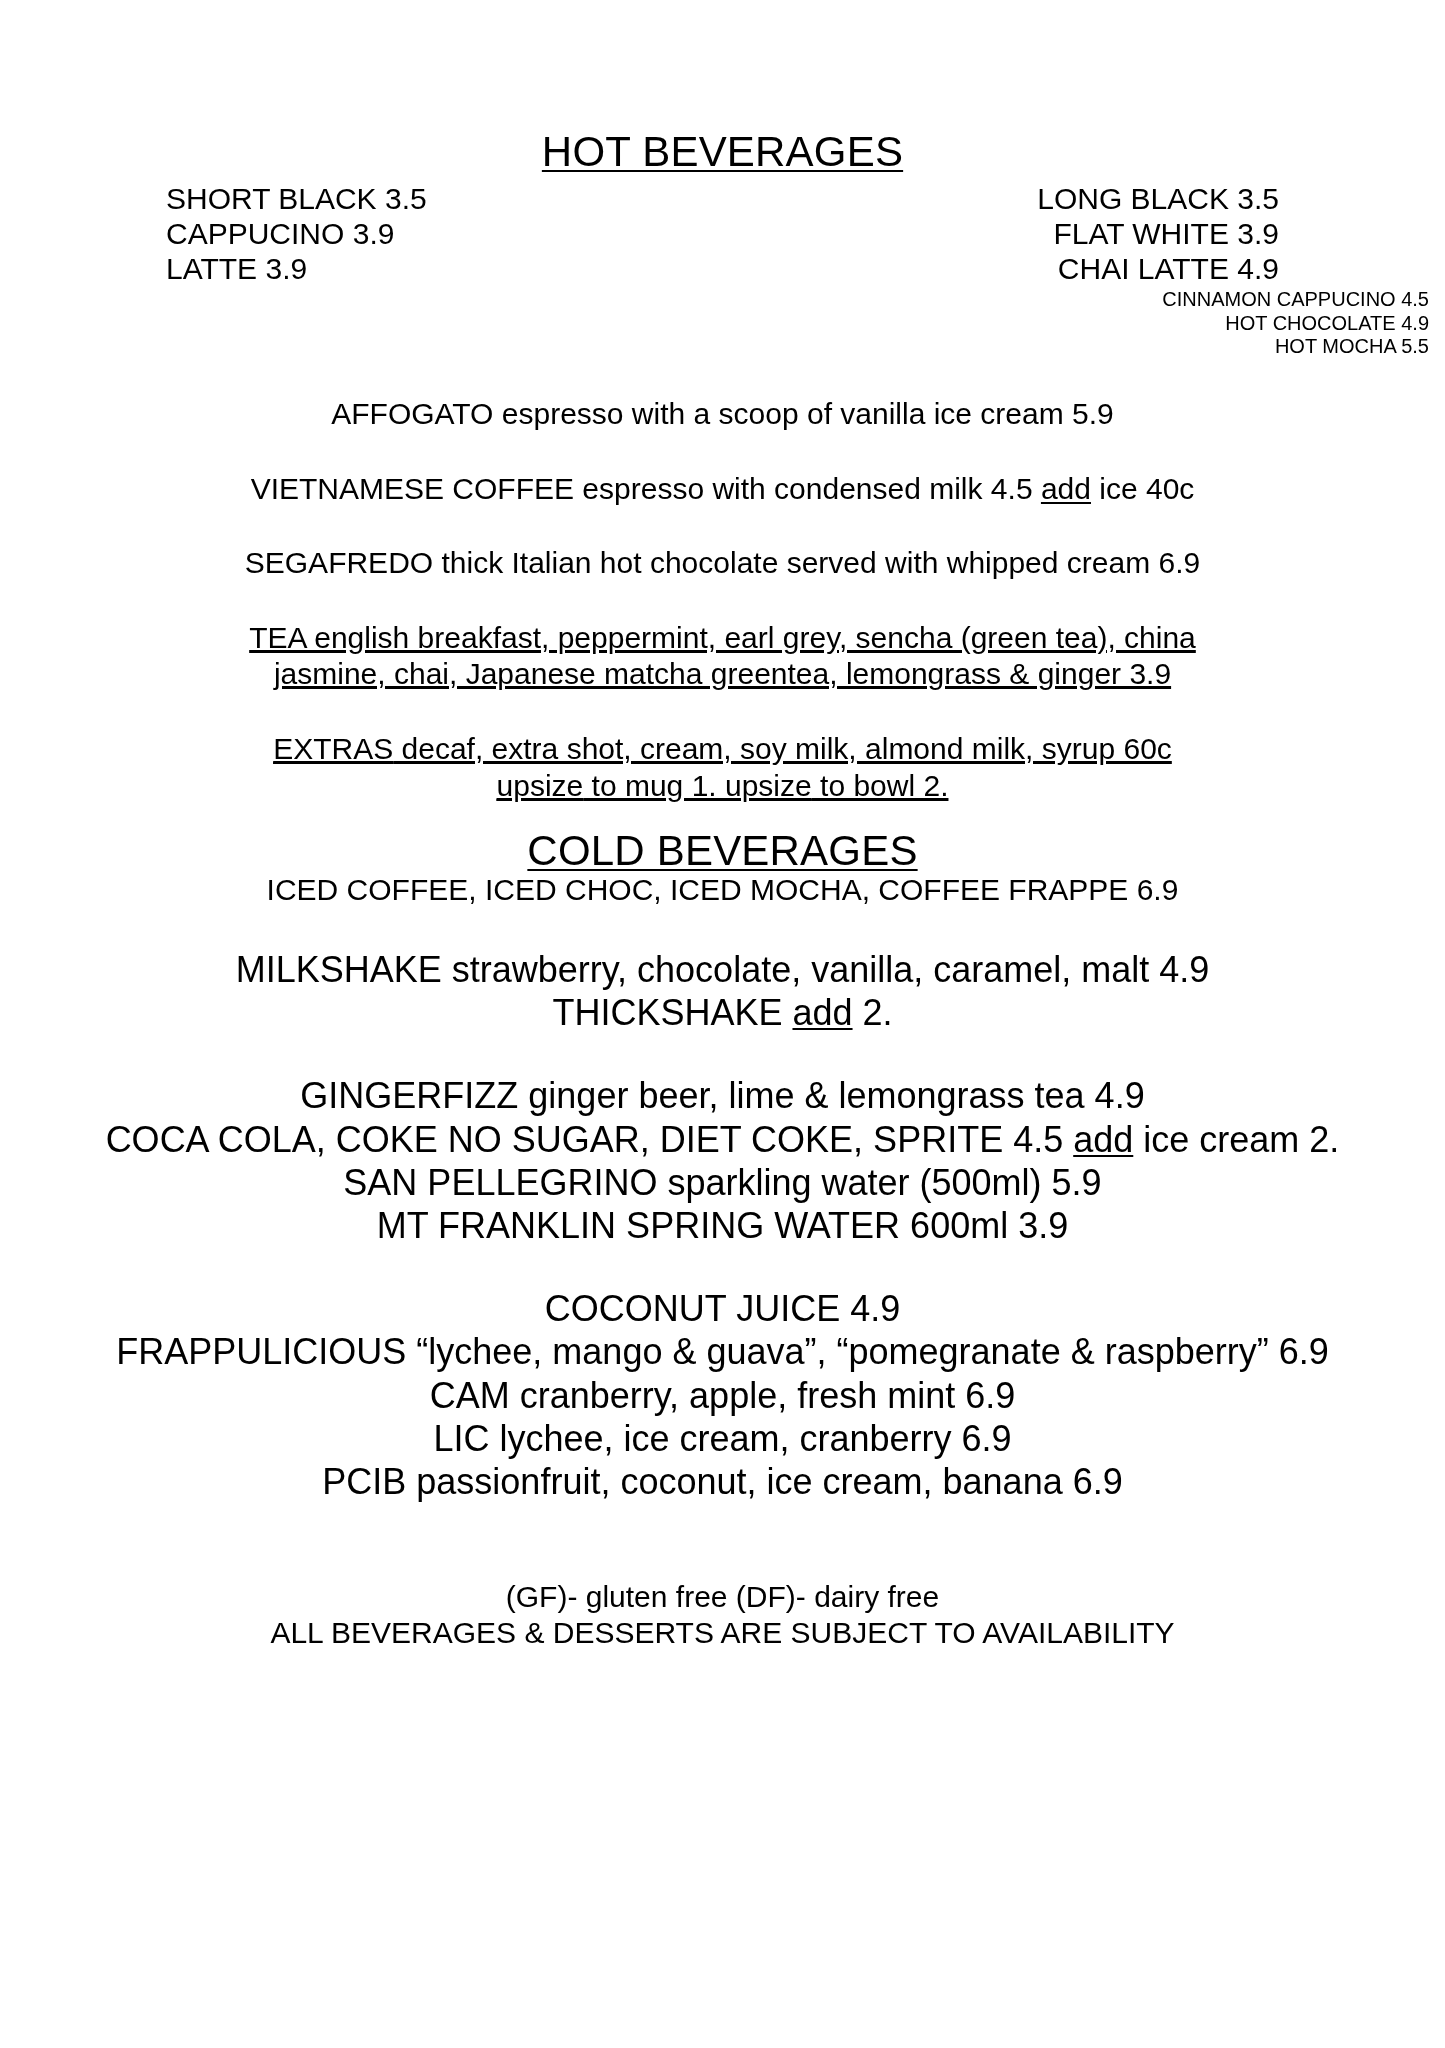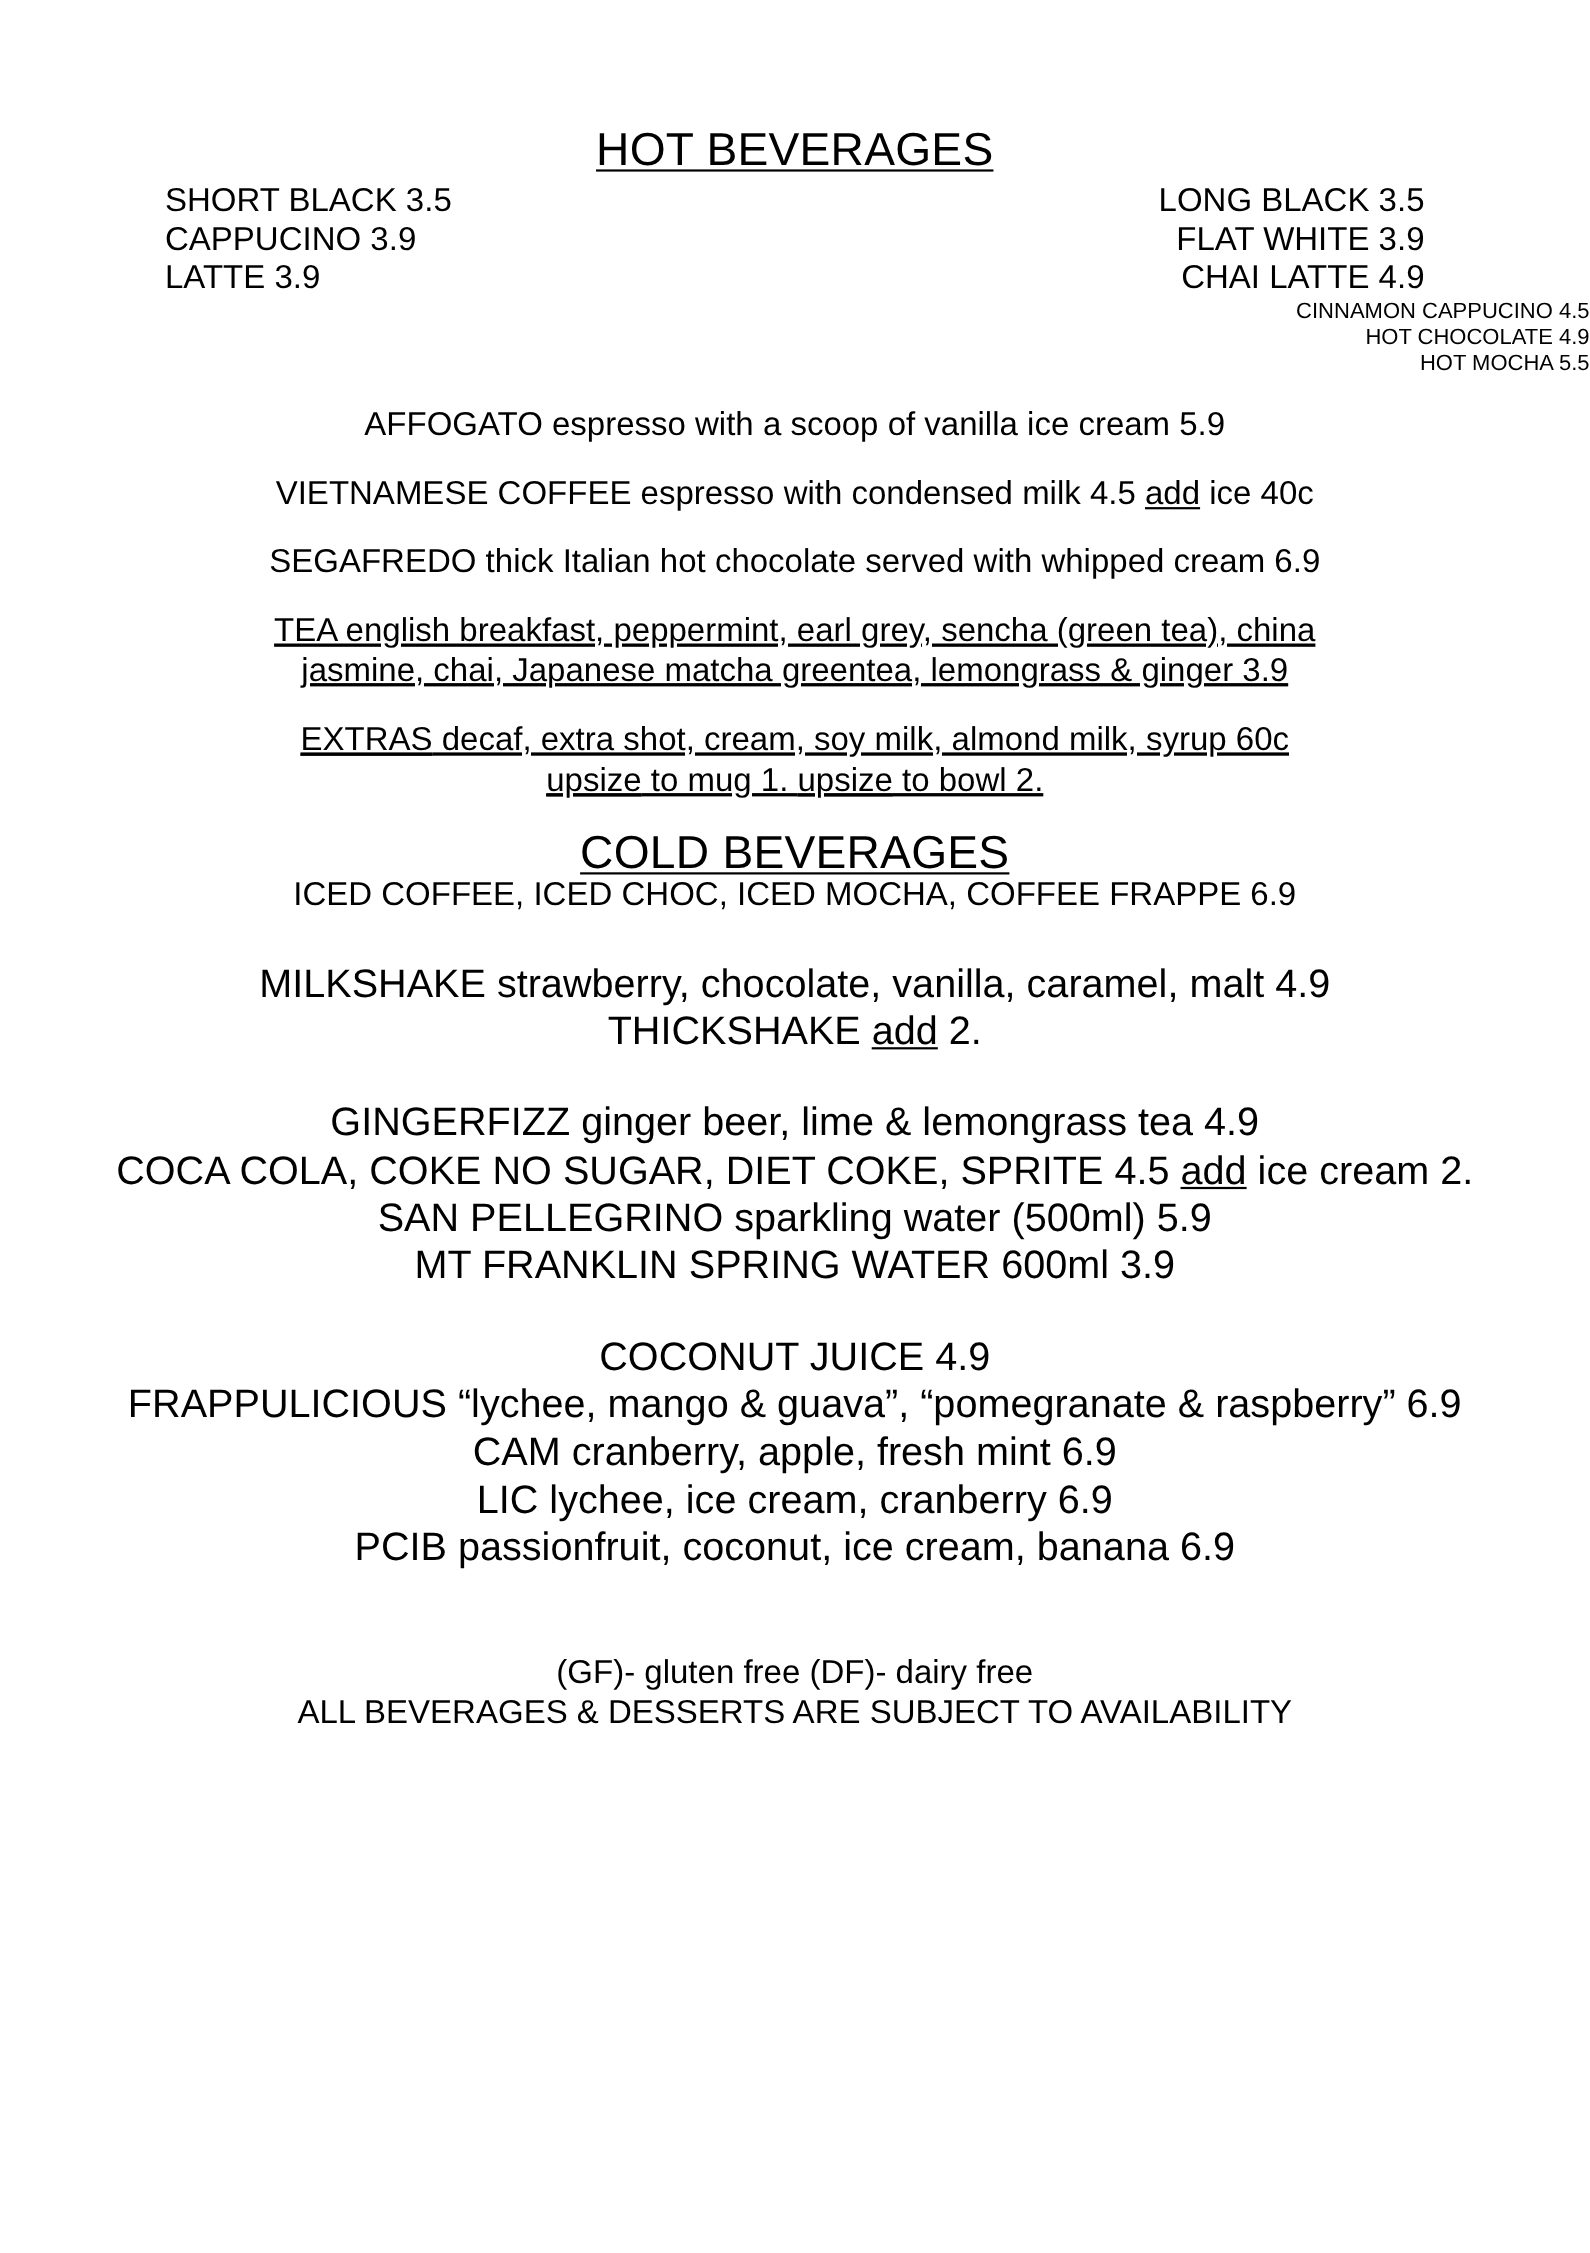--- a/index.html
+++ b/index.html
@@ -12,21 +12,21 @@
     width: 1445px;
     height: 2048px;
     font-family: "Liberation Sans", sans-serif;
     color: #000000;
     -webkit-font-smoothing: antialiased;
   }
   .page {
     width: 1445px;
     height: 2048px;
     box-sizing: border-box;
-    padding: 0;
+    padding: 16px;
     position: relative;
     overflow: hidden;
   }
   .section-heading {
     text-align: center;
     font-size: 42px;
     line-height: 1.05;
     letter-spacing: 0.2px;
     font-weight: 400;
   }
@@ -56,21 +56,21 @@
   .centered-block {
     text-align: right;
     font-size: 20px;
     line-height: 1.16;
   }
   .center-lines { margin-top: 2px; }
   .desc {
     text-align: center;
     font-size: 30px;
     line-height: 1.22;
-    margin-top: 26px;
+    margin-top: 38px;
   }
   .desc .u {
     text-decoration: underline;
     text-underline-offset: 3px;
     text-decoration-thickness: 2px;
   }
   .desc .line2 { display: block; text-decoration: underline; }
   #cold-heading { margin-top: 25px; }
   .cold-line {
     text-align: center;

